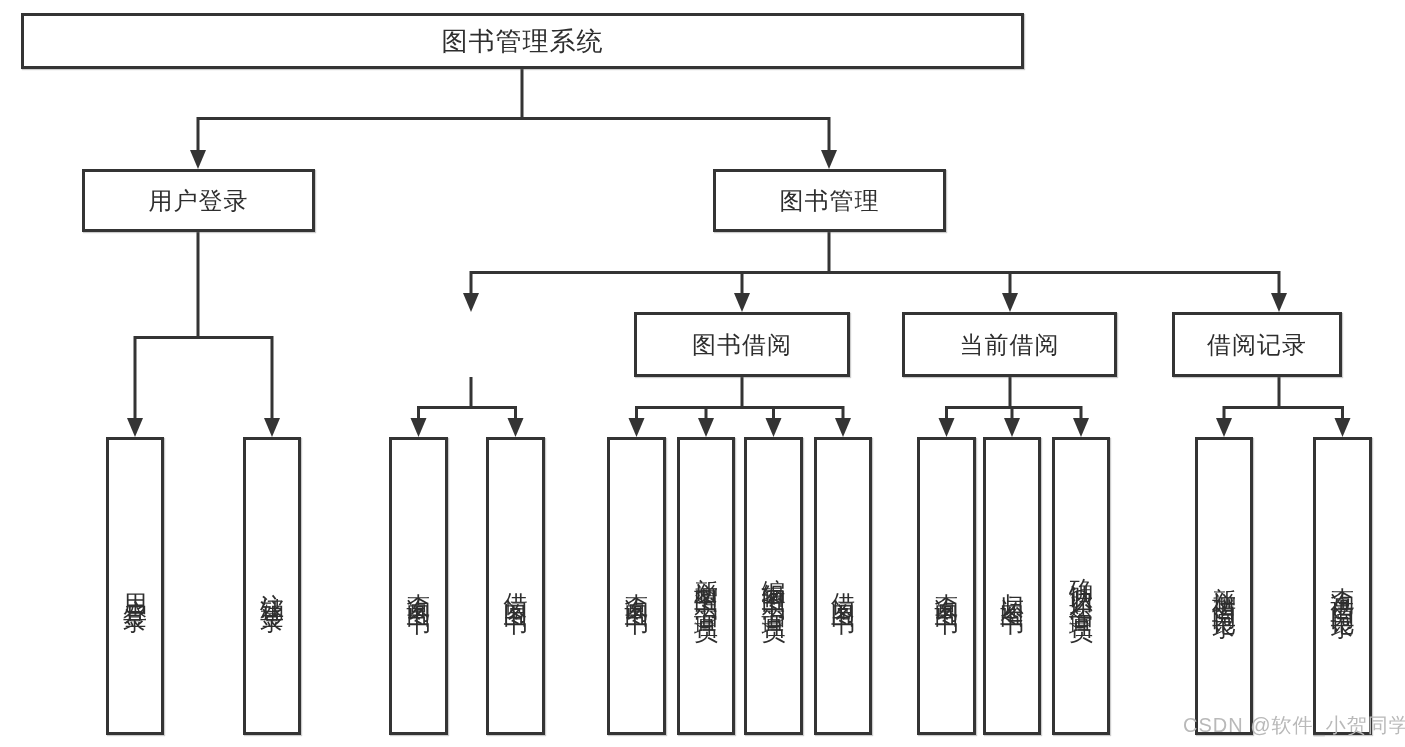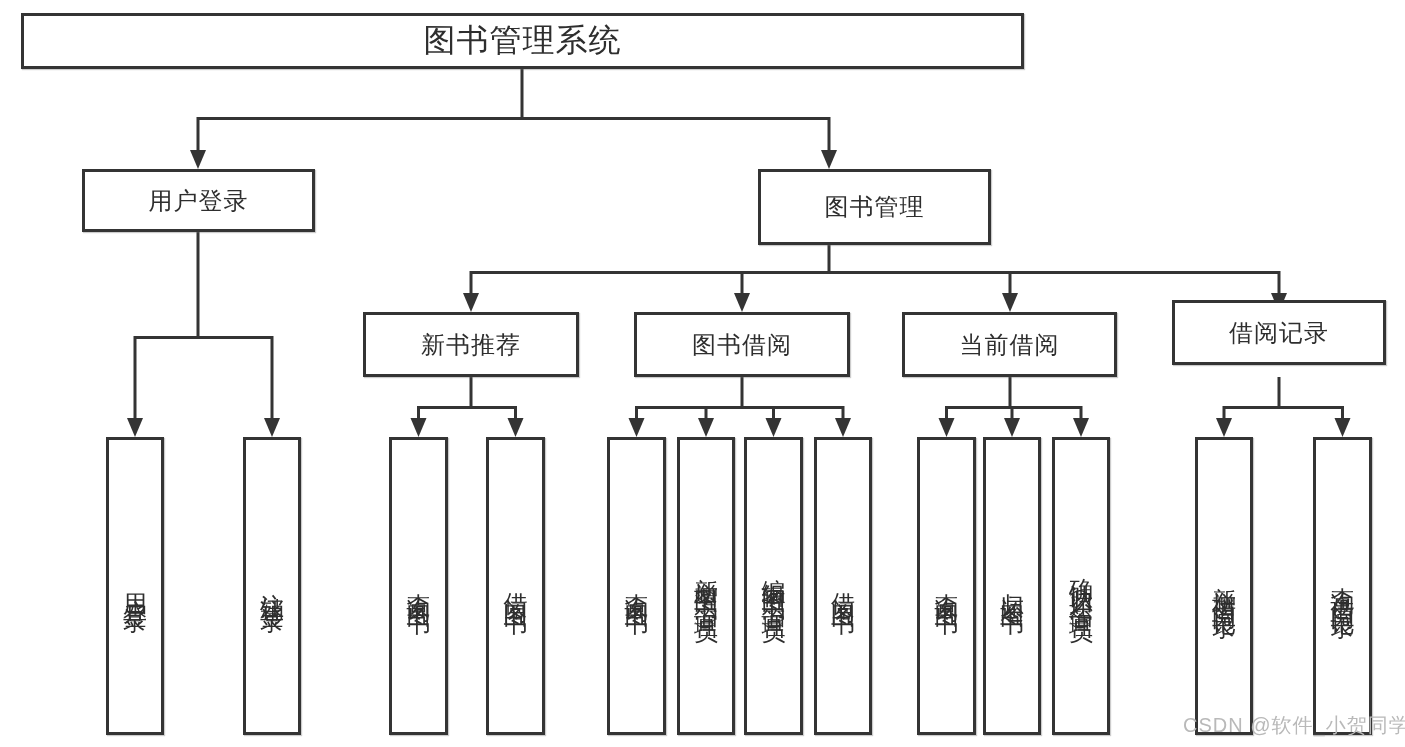--- a/index.html
+++ b/index.html
@@ -7,21 +7,21 @@
     position:relative;width:1405px;height:747px;background:#ffffff;
     font-family:"Liberation Sans","DejaVu Sans",sans-serif;overflow:hidden;
   }
   .wires{position:absolute;left:0;top:0;width:1405px;height:747px;}
   .box{
     position:absolute;background:#ffffff;border:3px solid #343434;
     box-sizing:border-box;display:flex;align-items:center;justify-content:center;
     color:#2e2e2e;box-shadow:1px 1px 1px rgba(110,110,110,0.35);
   }
   .hlabel{font-size:24px;letter-spacing:1px;}
-  .root-label{font-size:32px;letter-spacing:1px;}
+  .root-label{font-size:26px;letter-spacing:1px;}
   .vtext{
     writing-mode:vertical-rl;text-orientation:mixed;
     font-size:24px;line-height:1;letter-spacing:6px;white-space:nowrap;
   }
   .watermark{
     position:absolute;left:1183px;top:712px;font-size:20px;line-height:26px;
     color:#b9b9b9;letter-spacing:1px;white-space:nowrap;
   }
 </style>
 </head>
@@ -62,34 +62,31 @@
     </g>
   </svg>
 
   <div class="box" style="left:21px;top:13px;width:1003px;height:56px;">
     <span class="root-label">图书管理系统</span>
   </div>
 
   <div class="box" style="left:82px;top:169px;width:233px;height:63px;">
     <span class="hlabel">用户登录</span>
   </div>
-  <div class="box" style="left:713px;top:169px;width:233px;height:76px;margin-left:45px;">
+  <div class="box" style="left:713px;top:169px;width:233px;height:63px;">
     <span class="hlabel">图书管理</span>
   </div>
 
-  <div class="box" style="left:363px;top:312px;width:216px;height:65px;">
-    <span class="hlabel">新书推荐</span>
-  </div>
   <div class="box" style="left:902px;top:312px;width:215px;height:65px;">
     <span class="hlabel">当前借阅</span>
   </div>
   <div class="box" style="left:634px;top:312px;width:216px;height:65px;">
     <span class="hlabel">图书借阅</span>
   </div>
-  <div class="box" style="left:1172px;top:300px;width:214px;height:65px;">
+  <div class="box" style="left:1172px;top:312px;width:170px;height:65px;">
     <span class="hlabel">借阅记录</span>
   </div>
 
   <div class="box" style="left:106px;top:437px;width:58px;height:298px;">
     <span class="vtext">用户登录</span>
   </div>
   <div class="box" style="left:243px;top:437px;width:58px;height:298px;">
     <span class="vtext">注销登录</span>
   </div>
 

